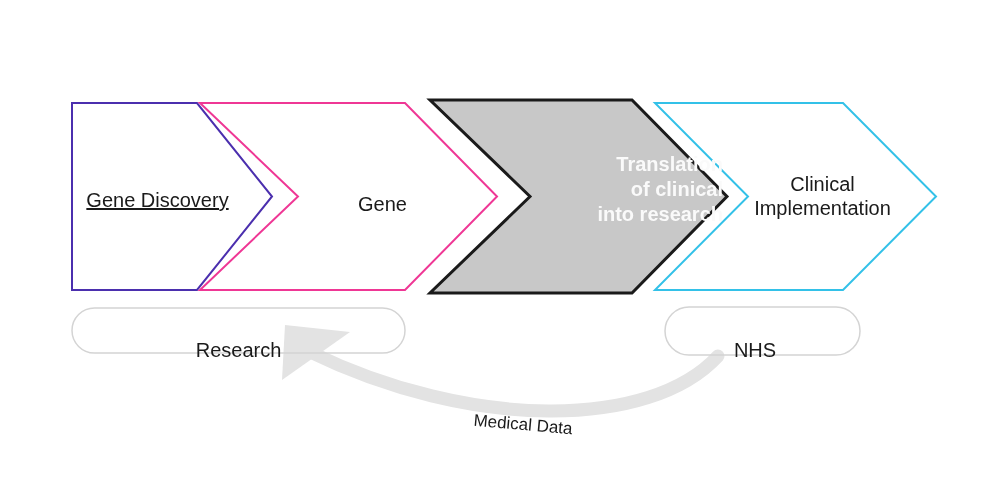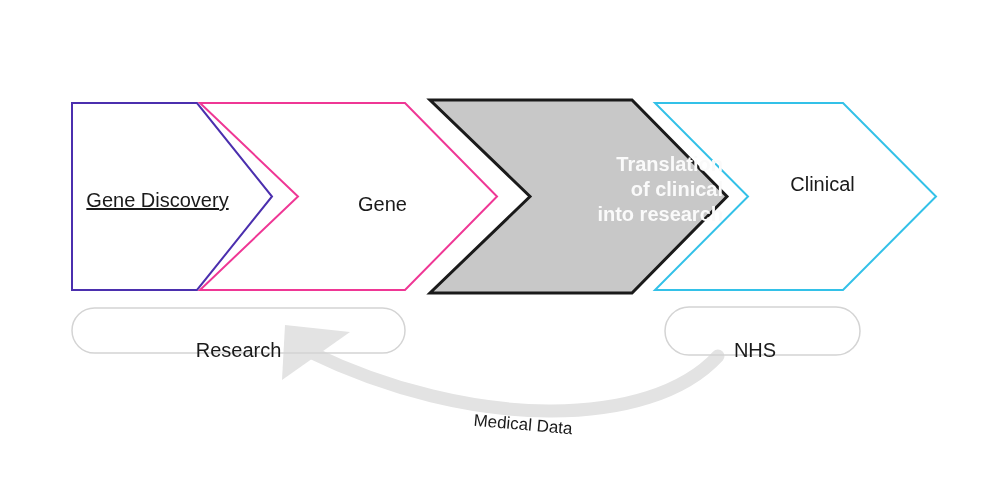--- a/index.html
+++ b/index.html
@@ -83,20 +83,21 @@
   </div>
 
   <div class="stage-label bold-white" style="left:548px; top:152px; width:175px;">
     <div>Translation</div>
     <div>of clinical</div>
     <div>into research</div>
   </div>
 
   <div class="stage-label" style="left:725px; top:172px; width:195px;">
     <div>Clinical</div>
+    <div>Implementation</div>
   </div>
 
   <div class="group-label" style="left:72px; top:318px; width:333px;">Research</div>
 
   <div class="group-label" style="left:665px; top:318px; width:180px;">NHS</div>
 
   <div class="arrow-label" style="left:443px; top:415px; width:160px;">Medical Data</div>
 
 </div>
 

